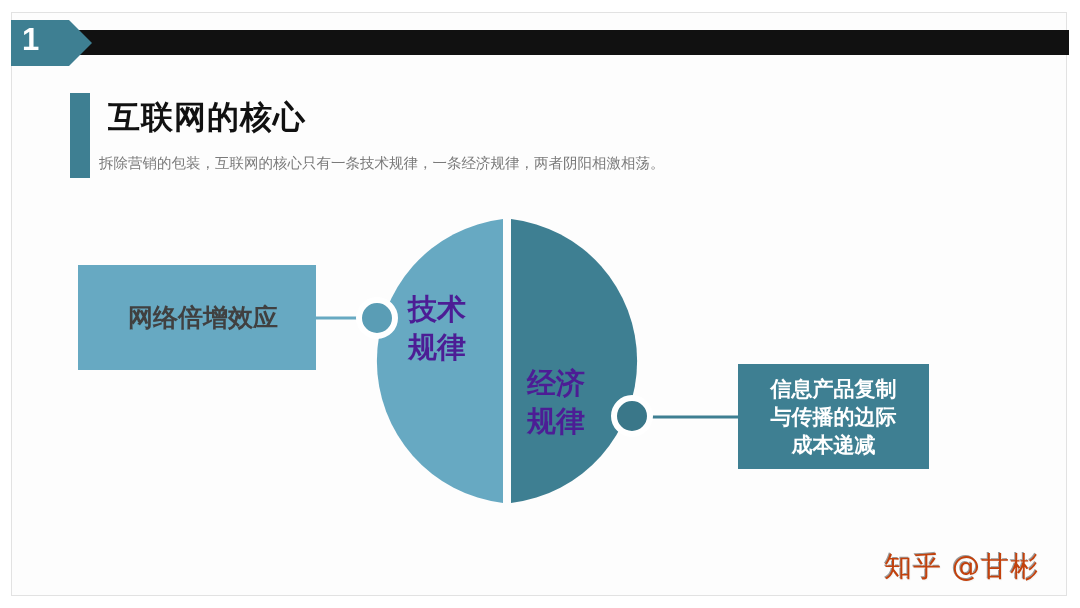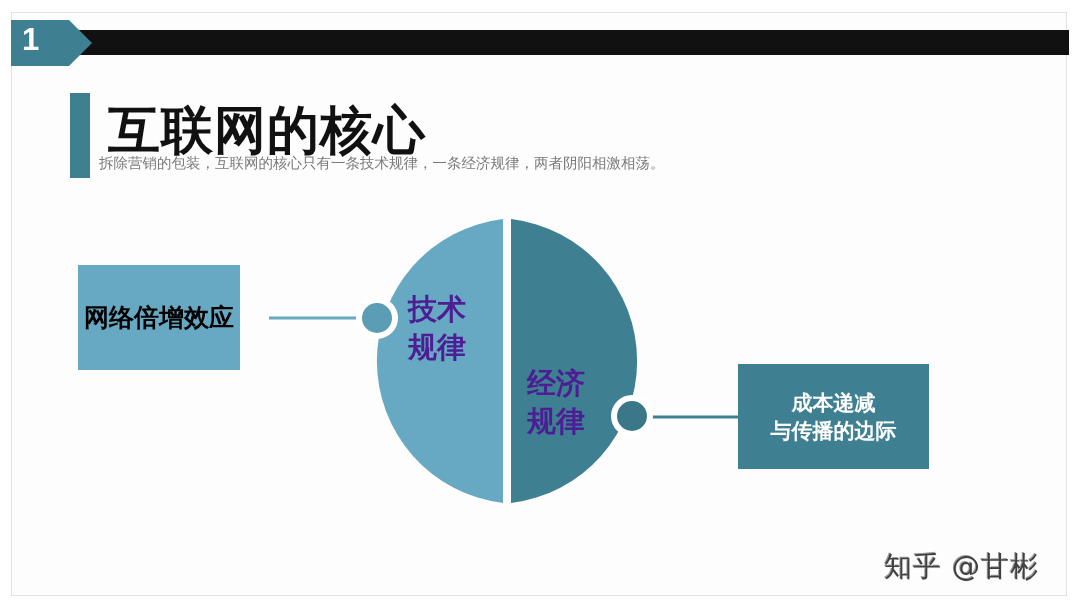--- a/index.html
+++ b/index.html
@@ -6,32 +6,32 @@
   body { width:1080px; height:608px; background:#ffffff; position:relative; overflow:hidden;
          font-family:"DejaVu Sans","Liberation Sans",sans-serif; }
   .frame { position:absolute; left:11px; top:12px; width:1056px; height:584px;
            border:1px solid #e2e2e2; background:#fdfdfd; box-sizing:border-box; }
   .topbar { position:absolute; left:75px; top:30px; width:994px; height:25px; background:#111111; }
   .num-badge { position:absolute; left:11px; top:20px; width:80px; height:46px; }
   .num-badge svg { position:absolute; left:0; top:0; }
   .num-text { position:absolute; left:22px; top:22px; color:#fff; font-weight:bold; font-size:31px;
               font-family:"Liberation Sans",sans-serif; }
   .title-bar { position:absolute; left:70px; top:93px; width:20px; height:85px; background:#3e7f92; }
-  .title { position:absolute; left:108px; top:96px; font-size:52px; font-weight:bold; color:#111;
+  .title { position:absolute; left:108px; top:96px; font-size:32px; font-weight:bold; color:#111;
            letter-spacing:1px; }
   .subtitle { position:absolute; left:99px; top:154px; font-size:14.5px; color:#7a7a7a; white-space:nowrap; }
-  .left-box { position:absolute; left:78px; top:265px; width:162px; height:105px; background:#67a9c2;
-              color:#000000; font-weight:bold; font-size:25px; display:flex; align-items:center; justify-content:center; }
+  .left-box { position:absolute; left:78px; top:265px; width:226px; height:105px; background:#67a9c2;
+              color:#404040; font-weight:bold; font-size:25px; display:flex; align-items:center; justify-content:center;padding-left:12px; }
   .right-box { position:absolute; left:738px; top:364px; width:191px; height:105px; background:#3e7f92;
                color:#fff; font-weight:bold; font-size:21px; line-height:28px; text-align:center;
                display:flex; align-items:center; justify-content:center; }
   .right-box span { display:block; width:160px; }
   .diagram { position:absolute; left:0; top:0; }
   .half-label { position:absolute; color:#4c1d95; font-weight:bold; font-size:29px; line-height:38px; }
-  .watermark { position:absolute; left:884px; top:548px; font-size:28px; color:#404040;
+  .watermark { position:absolute; left:884px; top:548px; font-size:28px; color:#c2410c;
                text-shadow: 1px 1px 0 #f4f4f4, -1px -1px 0 #9a9a9a; letter-spacing:1px; }
 </style>
 </head>
 <body>
 
 <div class="frame"></div>
 
 <div class="topbar"></div>
 <div class="num-badge">
   <svg width="82" height="46" viewBox="0 0 82 46">
@@ -65,18 +65,19 @@
 <div class="half-label" style="left:527px; top:344px;margin-top:20px;">
   <div>经济</div>
   <div>规律</div>
 </div>
 
 <div class="left-box">
   <span>网络倍增效应</span>
 </div>
 <div class="right-box">
   <span>
+    <span style="display:block">信息产品复制</span>
+    <span style="display:block">与传播的边际</span>
     <span style="display:block">成本递减</span>
-    <span style="display:block">与传播的边际</span>
   </span>
 </div>
 
 <div class="watermark">知乎 @甘彬</div>
 
 </body></html>

